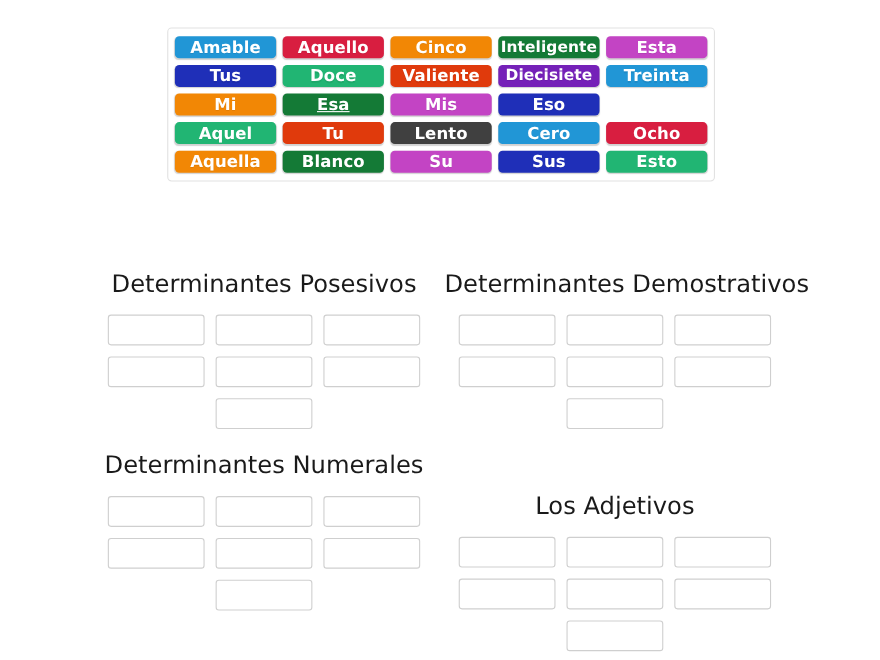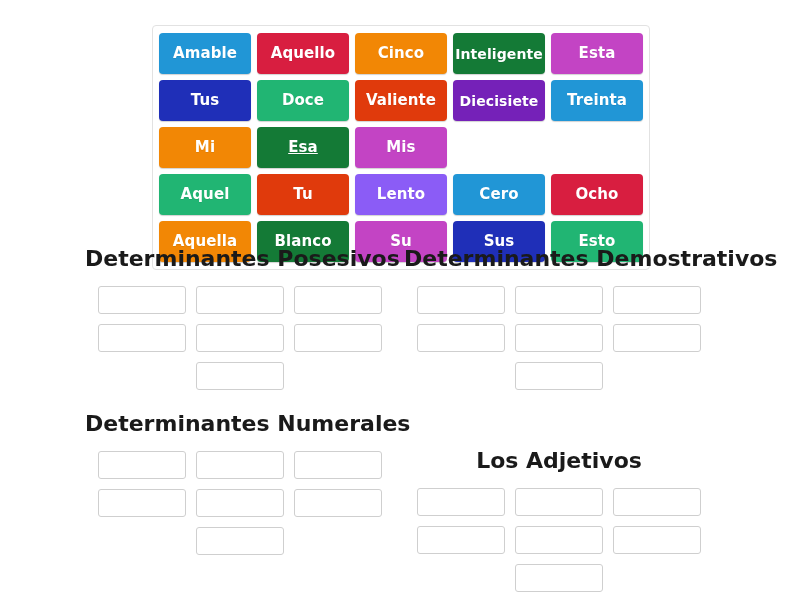--- a/index.html
+++ b/index.html
@@ -27,21 +27,21 @@
     border: 1px solid #e2e2e2;
     border-radius: 4px;
     padding: 4px 3px;
   }
   .tile-row {
     display: flex;
     justify-content: flex-start;
   }
   .tile {
     width: 92px;
-    height: 41px;
+    height: 20px;
     margin: 3px 3px;
     border-radius: 4px;
     display: flex;
     align-items: center;
     justify-content: center;
     color: #ffffff;
     font-weight: bold;
     font-size: 15px;
     line-height: 1;
     letter-spacing: 0.1px;
@@ -62,21 +62,21 @@
     width: 310px;
   }
   #group-0 { left: 85px;  top: 246px; }
   #group-1 { left: 404px; top: 246px; }
   #group-2 { left: 85px;  top: 411px; }
   #group-3 { left: 404px; top: 415px; margin-top: 33px; }
 
   .group-title {
     text-align: center;
     font-size: 22px;
-    font-weight: bold;
+    font-weight: normal;
     color: #1a1a1a;
     margin: 0 0 14px 0;
     line-height: 1.2;
     white-space: nowrap;
   }
 
   .slot-row {
     display: flex;
     justify-content: center;
     margin-bottom: 10px;
@@ -106,25 +106,26 @@
       <div class="tile" style="background: rgb(31, 47, 184);">Tus</div>
       <div class="tile" style="background: rgb(33, 181, 115);">Doce</div>
       <div class="tile" style="background: rgb(224, 58, 12);">Valiente</div>
       <div class="tile long" style="background: rgb(117, 33, 184);">Diecisiete</div>
       <div class="tile" style="background: rgb(33, 150, 214);">Treinta</div>
     </div>
     <div class="tile-row">
       <div class="tile" style="background: rgb(242, 135, 5);">Mi</div>
       <div class="tile" style="background: rgb(20, 122, 54); text-decoration: underline;">Esa</div>
       <div class="tile" style="background: rgb(195, 68, 196);">Mis</div>
+      <div class="tile" style="background: rgb(31, 47, 184);">Eso</div>
     </div>
     <div class="tile-row">
       <div class="tile" style="background: rgb(33, 181, 115);">Aquel</div>
       <div class="tile" style="background: rgb(224, 58, 12);">Tu</div>
-      <div class="tile" style="background: #8b5cf6;">Lento</div>
+      <div class="tile" style="background: #404040;">Lento</div>
       <div class="tile" style="background: rgb(33, 150, 214);">Cero</div>
       <div class="tile" style="background: rgb(216, 30, 64);">Ocho</div>
     </div>
     <div class="tile-row">
       <div class="tile" style="background: rgb(242, 135, 5);">Aquella</div>
       <div class="tile" style="background: rgb(20, 122, 54);">Blanco</div>
       <div class="tile" style="background: rgb(195, 68, 196);">Su</div>
       <div class="tile" style="background: rgb(31, 47, 184);">Sus</div>
       <div class="tile" style="background: rgb(33, 181, 115);">Esto</div>
     </div>

